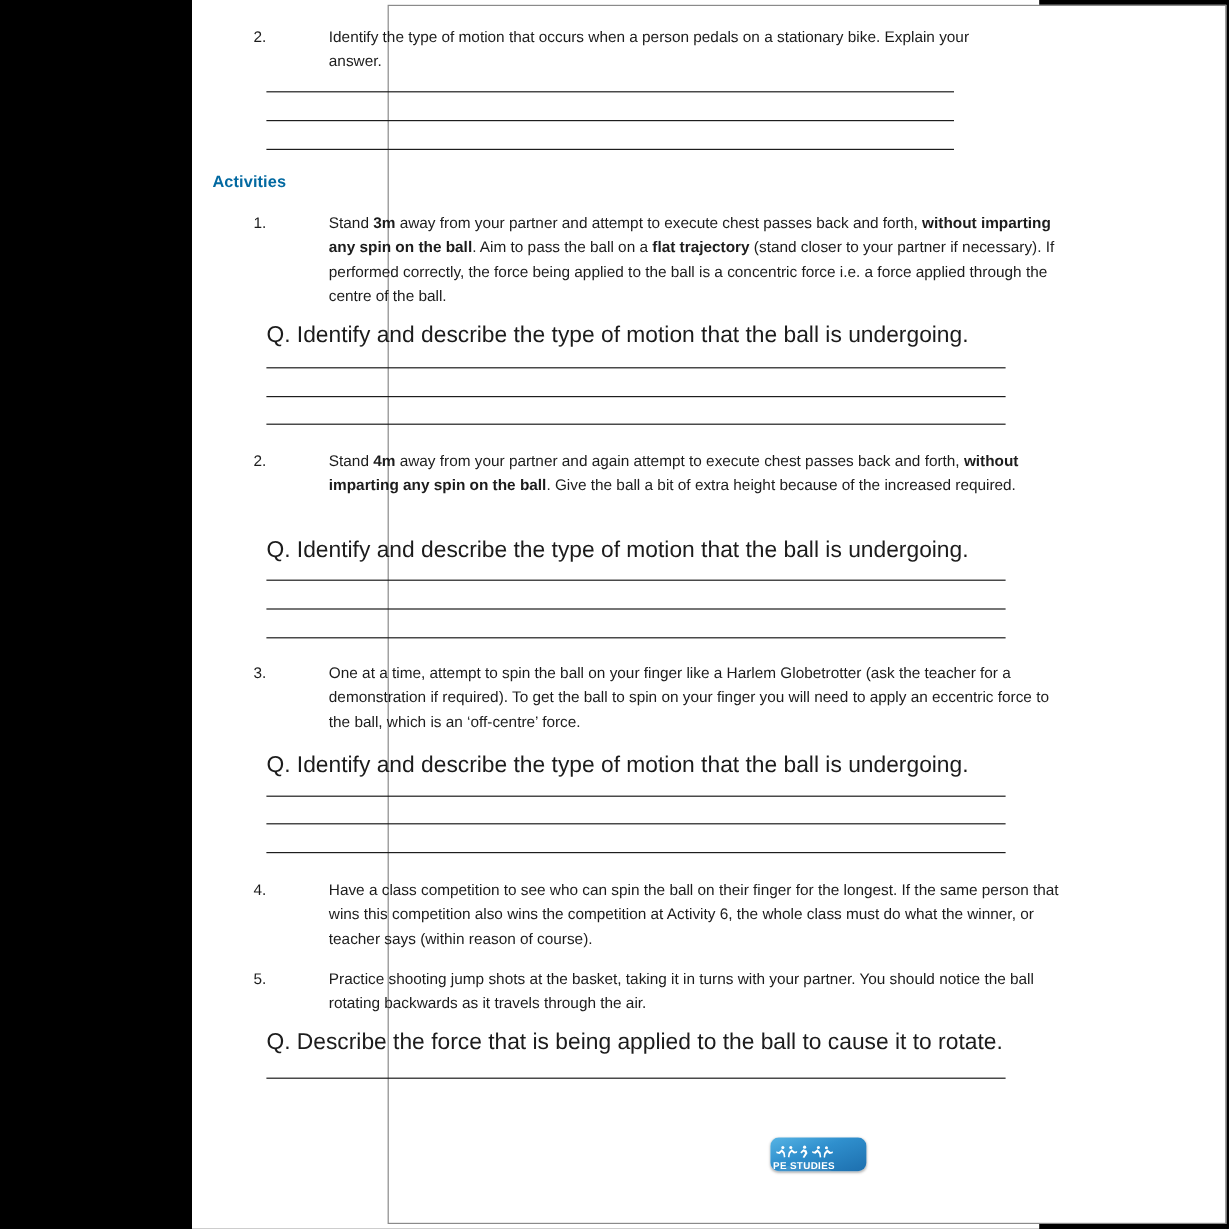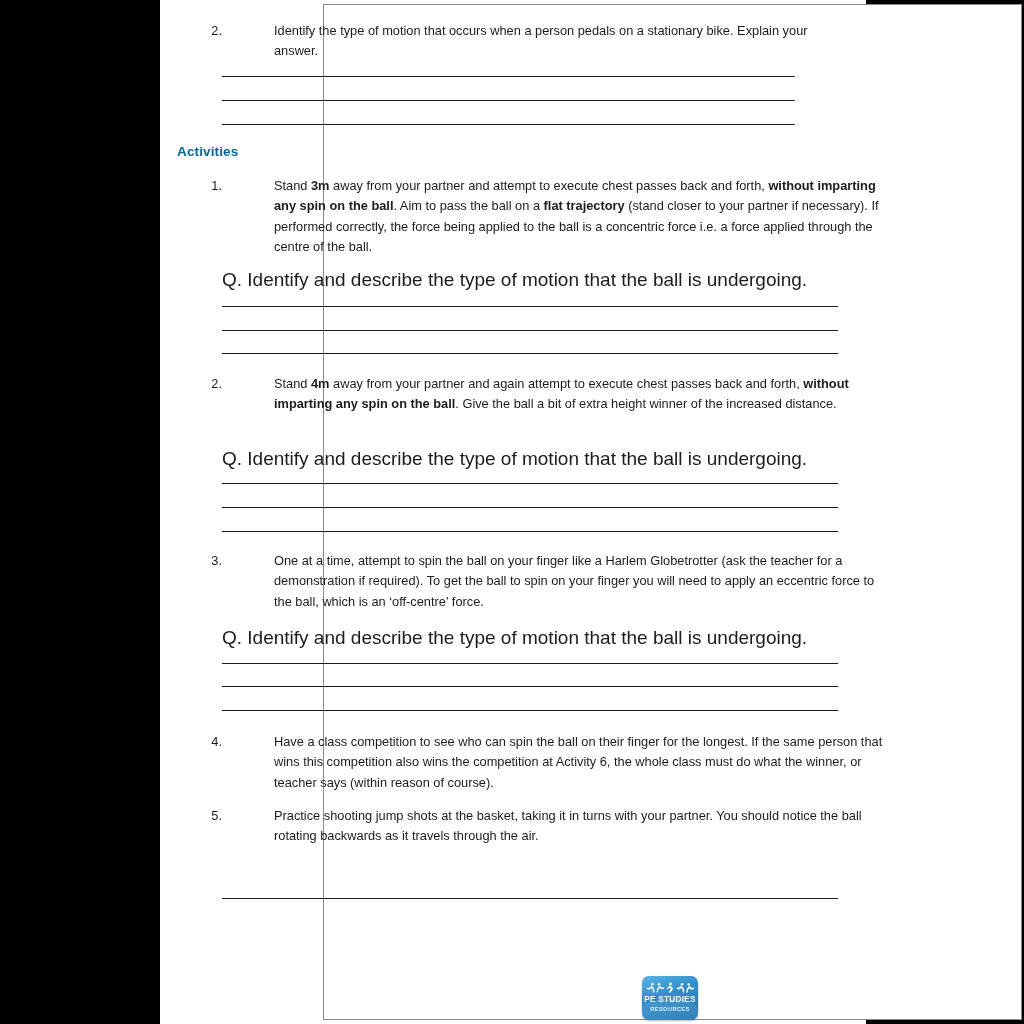--- a/index.html
+++ b/index.html
@@ -96,27 +96,28 @@
     height: 0;
     border-top: 1.6px solid #1d1d1d;
   }
 
   b, strong { font-weight: bold; }
 
   
   #logo {
     position: absolute;
     left: 482px;
-    top: 976px;
-    width: 56px;
-    height: 44px;
+    top: 948px;
+    width: 56px;
+    height: 28px;
     border-radius: 7px;
     background: linear-gradient(160deg, #57b4e4 0%, #2f8fcd 42%, #1d6fae 100%);
     box-shadow: 0 1px 2px rgba(0,0,0,0.28);
     overflow: hidden;
+    padding-left: 24px;
   }
   #logo .glyph-row {
     position: absolute;
     left: 0;
     top: 5px;
     width: 56px;
     height: 14px;
     display: flex;
     align-items: center;
     justify-content: center;
@@ -186,21 +187,21 @@
         <span class="num">1.</span>
         <span class="body"><span>Stand </span><b>3m</b><span> away from your partner and attempt to execute chest passes back and forth, </span><b>without imparting any spin on the ball</b><span>. Aim to pass the ball on a </span><b>flat trajectory</b><span> (stand closer to your partner if necessary). If performed correctly, the force being applied to the ball is a concentric force i.e. a force applied through the centre of the ball.</span></span>
       </div>
       <div class="qline" style="left:62px; top:270px; width:660px;">Q. Identify and describe the type of motion that the ball is undergoing.</div>
       <div class="rule" style="left:62px; top:306px; width:616px;"></div>
       <div class="rule" style="left:62px; top:330px; width:616px;"></div>
       <div class="rule" style="left:62px; top:353px; width:616px;"></div>
 
       <div class="numbered" style="left:40px; top:374px; width:686px;">
         <span class="num">2.</span>
-        <span class="body"><span>Stand </span><b>4m</b><span> away from your partner and again attempt to execute chest passes back and forth, </span><b>without imparting any spin on the ball</b><span>. Give the ball a bit of extra height winner of the increased distance.</span></span>
+        <span class="body"><span>Stand </span><b>4m</b><span> away from your partner and again attempt to execute chest passes back and forth, </span><b>without imparting any spin on the ball</b><span>. Give the ball a bit of extra height because of the increased required.</span></span>
       </div>
       <div class="qline" style="left:62px; top:449px; width:660px;">Q. Identify and describe the type of motion that the ball is undergoing.</div>
       <div class="rule" style="left:62px; top:483px; width:616px;"></div>
       <div class="rule" style="left:62px; top:507px; width:616px;"></div>
       <div class="rule" style="left:62px; top:531px; width:616px;"></div>
 
       <div class="numbered" style="left:40px; top:551px; width:686px;">
         <span class="num">3.</span>
         <span class="body"><span>One at a time, attempt to spin the ball on your finger like a Harlem Globetrotter (ask the teacher for a demonstration if required). To get the ball to spin on your finger you will need to apply an eccentric force to the ball, which is an ‘off-centre’ force.</span></span>
       </div>
@@ -211,20 +212,21 @@
 
       <div class="numbered" style="left:40px; top:732px; width:686px;">
         <span class="num">4.</span>
         <span class="body"><span>Have a class competition to see who can spin the ball on their finger for the longest. If the same person that wins this competition also wins the competition at Activity 6, the whole class must do what the winner, or teacher says (within reason of course).</span></span>
       </div>
 
       <div class="numbered" style="left:40px; top:806px; width:686px;">
         <span class="num">5.</span>
         <span class="body"><span>Practice shooting jump shots at the basket, taking it in turns with your partner. You should notice the ball rotating backwards as it travels through the air.</span></span>
       </div>
+      <div class="qline" style="left:62px; top:859px; width:660px;">Q. Describe the force that is being applied to the ball to cause it to rotate.</div>
       <div class="rule" style="left:62px; top:898px; width:616px;"></div>
 
       <div id="logo">
         <div class="glyph-row">
           <svg class="figure" viewBox="0 0 12 16">
             <circle cx="8.5" cy="3" r="1.7" fill="#ffffff"></circle>
             <path d="M7.5 5 L4 8 L1 7.5 L1.6 9.4 L5 10.2 L7.2 8 L9 10 L9.6 14 L11.3 13.6 L10.6 8.6 Z" fill="#ffffff"></path>
           </svg>
           <svg class="figure" viewBox="0 0 12 16">
             <circle cx="4" cy="3" r="1.7" fill="#ffffff"></circle>

